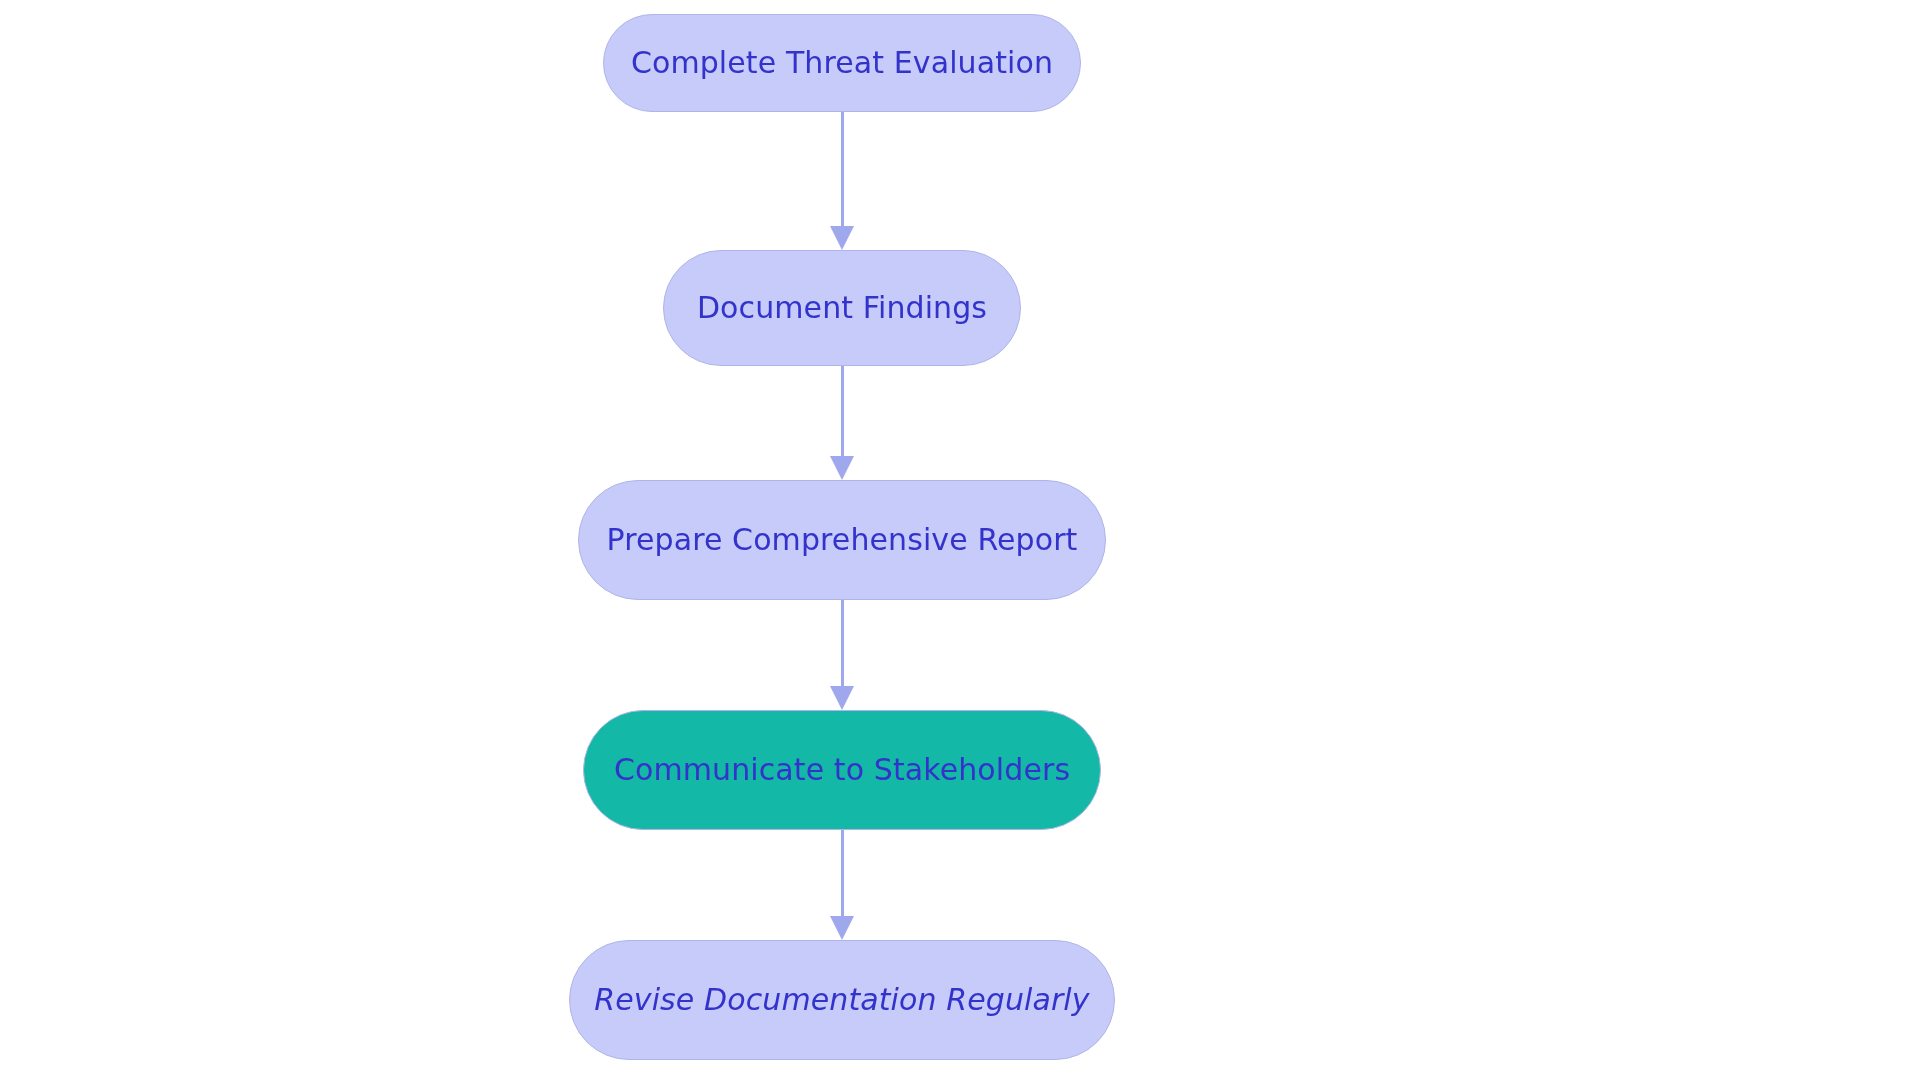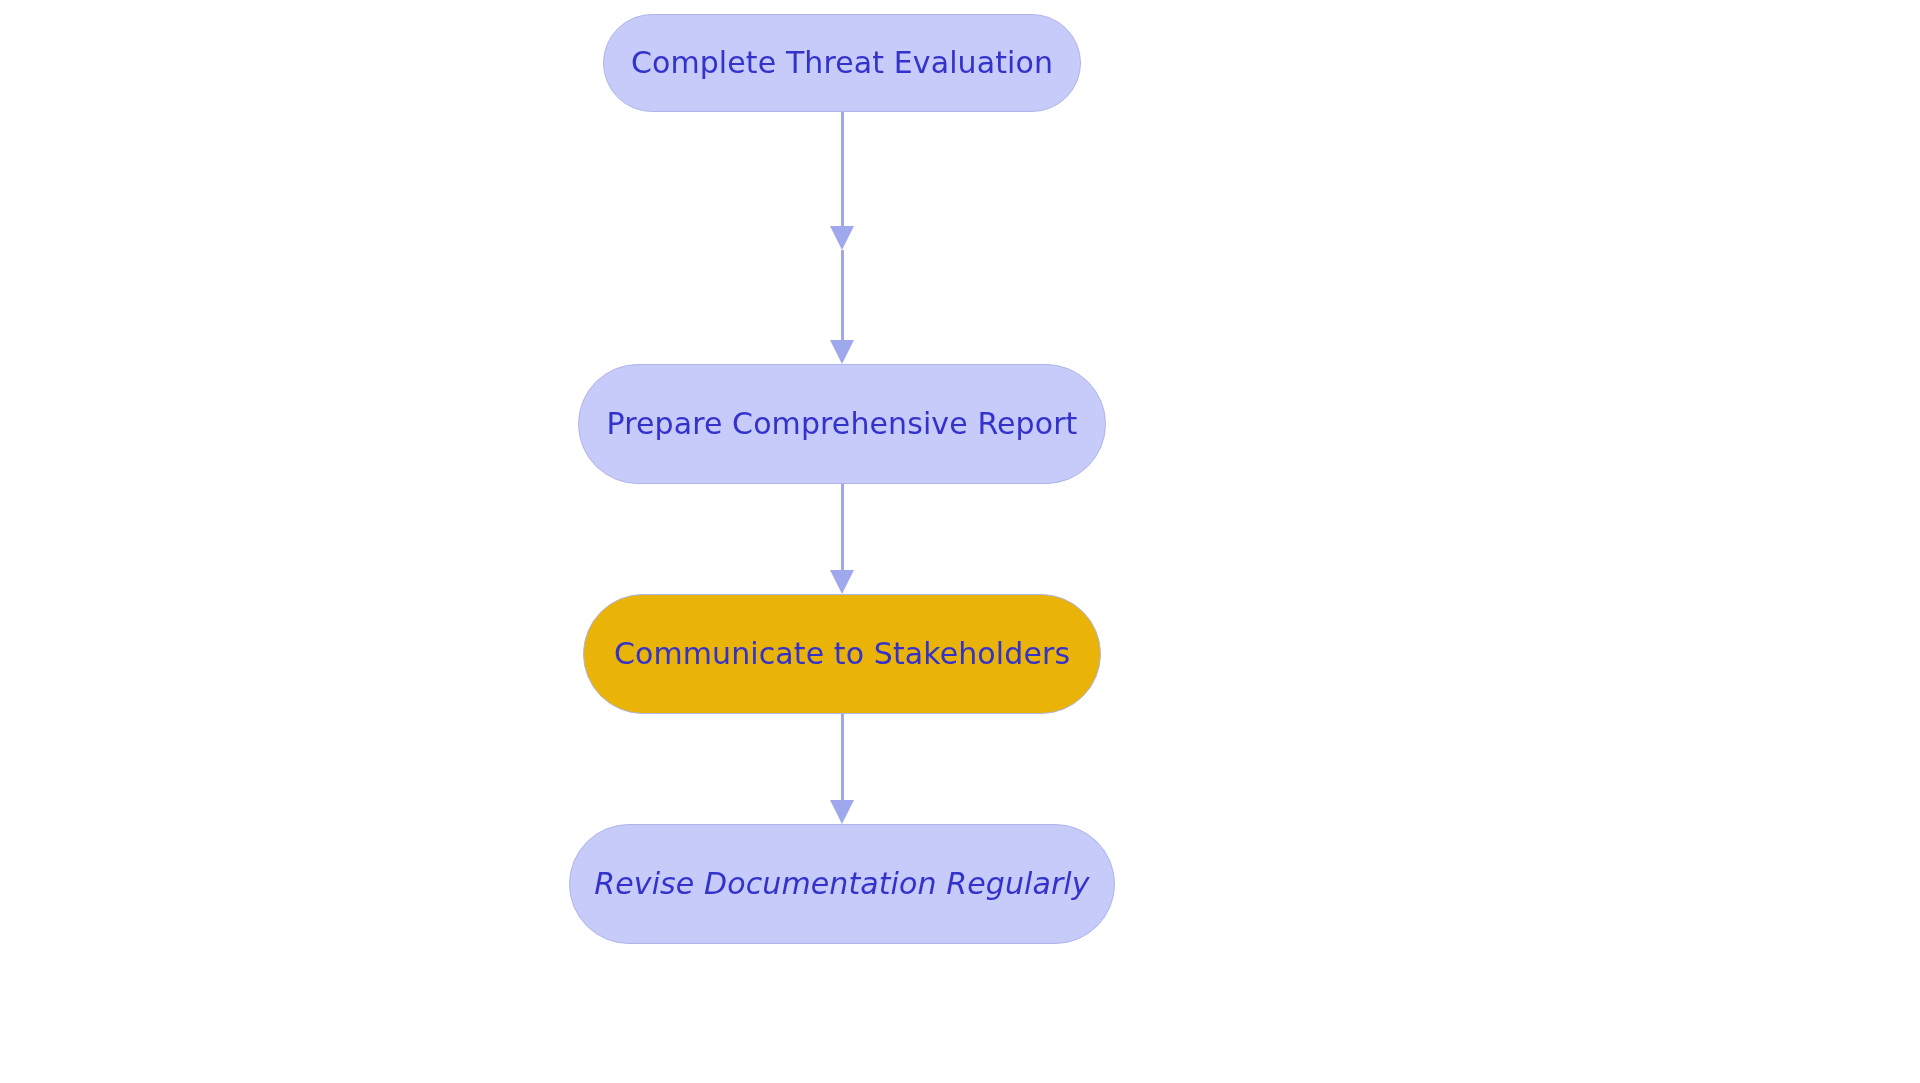--- a/index.html
+++ b/index.html
@@ -103,36 +103,39 @@
 
     <div class="flow-node node-0" style="background: rgb(198, 203, 249); border-color: rgb(175, 181, 232);">
       <span class="flow-node-label" style="color: rgb(51, 51, 204);">Complete Threat Evaluation</span>
     </div>
 
     <div class="flow-connector conn-0">
       <div class="connector-line" style="background: rgb(159, 168, 236);"></div>
       <div class="connector-head" style="border-top-color: rgb(159, 168, 236);"></div>
     </div>
 
+    <div class="flow-node node-1" style="background: rgb(198, 203, 249); border-color: rgb(175, 181, 232);">
+      <span class="flow-node-label" style="color: rgb(51, 51, 204);">Document Findings</span>
+    </div>
 
     <div class="flow-connector conn-1">
       <div class="connector-line" style="background: rgb(159, 168, 236);"></div>
       <div class="connector-head" style="border-top-color: rgb(159, 168, 236);"></div>
     </div>
 
     <div class="flow-node node-2" style="background: rgb(198, 203, 249); border-color: rgb(175, 181, 232);">
       <span class="flow-node-label" style="color: rgb(51, 51, 204);">Prepare Comprehensive Report</span>
     </div>
 
     <div class="flow-connector conn-2">
       <div class="connector-line" style="background: rgb(159, 168, 236);"></div>
       <div class="connector-head" style="border-top-color: rgb(159, 168, 236);"></div>
     </div>
 
-    <div class="flow-node node-3" style="background: #eab308; border-color: rgb(175, 181, 232);">
+    <div class="flow-node node-3" style="background: #14b8a6; border-color: rgb(175, 181, 232);">
       <span class="flow-node-label" style="color: rgb(51, 51, 204);">Communicate to Stakeholders</span>
     </div>
 
     <div class="flow-connector conn-3">
       <div class="connector-line" style="background: rgb(159, 168, 236);"></div>
       <div class="connector-head" style="border-top-color: rgb(159, 168, 236);"></div>
     </div>
 
     <div class="flow-node node-4" style="background: rgb(198, 203, 249); border-color: rgb(175, 181, 232);">
       <span class="flow-node-label" style="color: rgb(51, 51, 204);">Revise Documentation Regularly</span>

